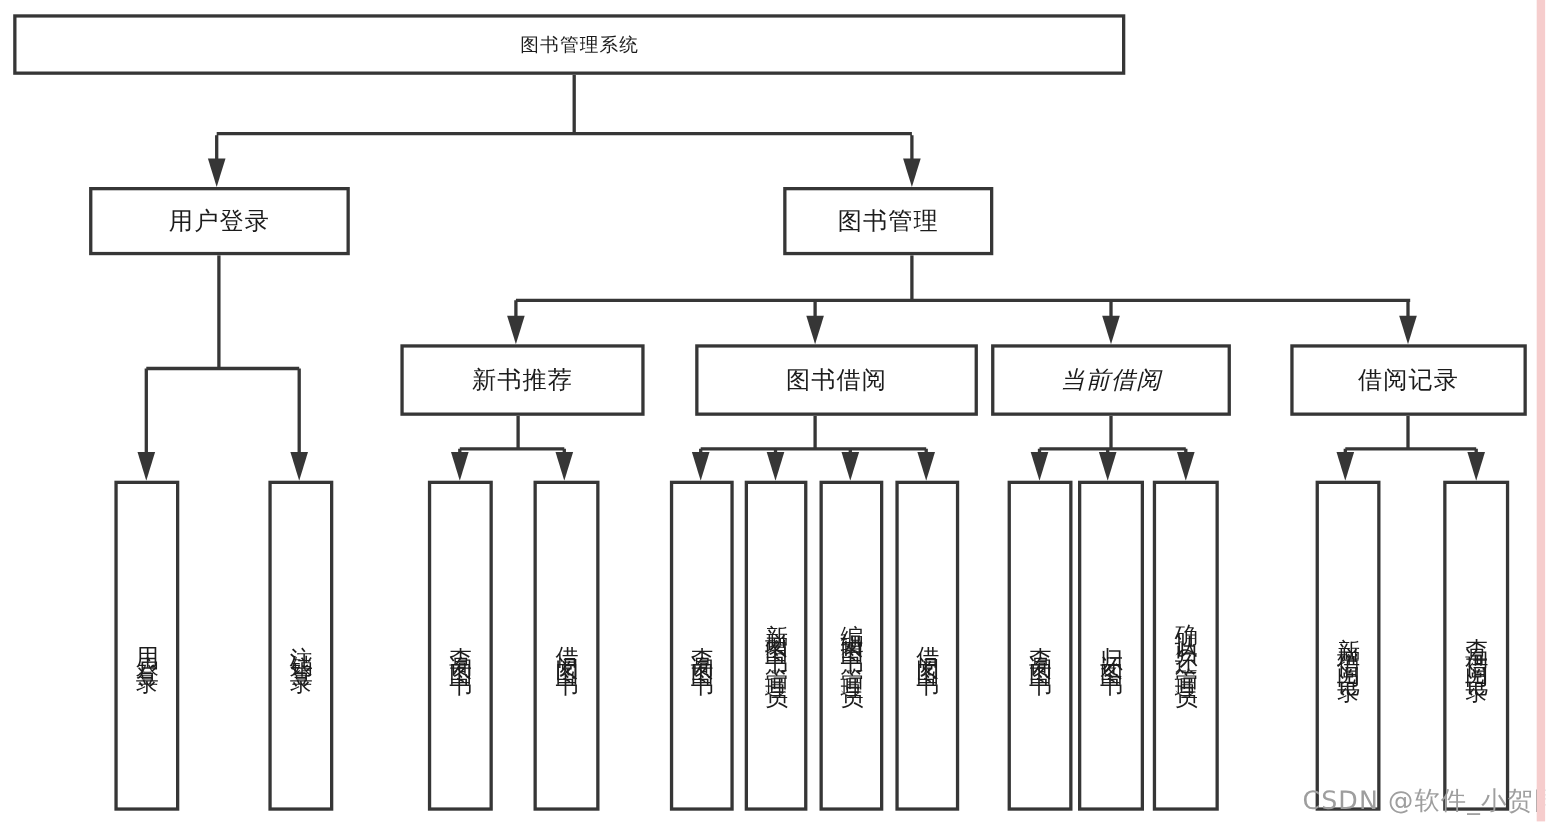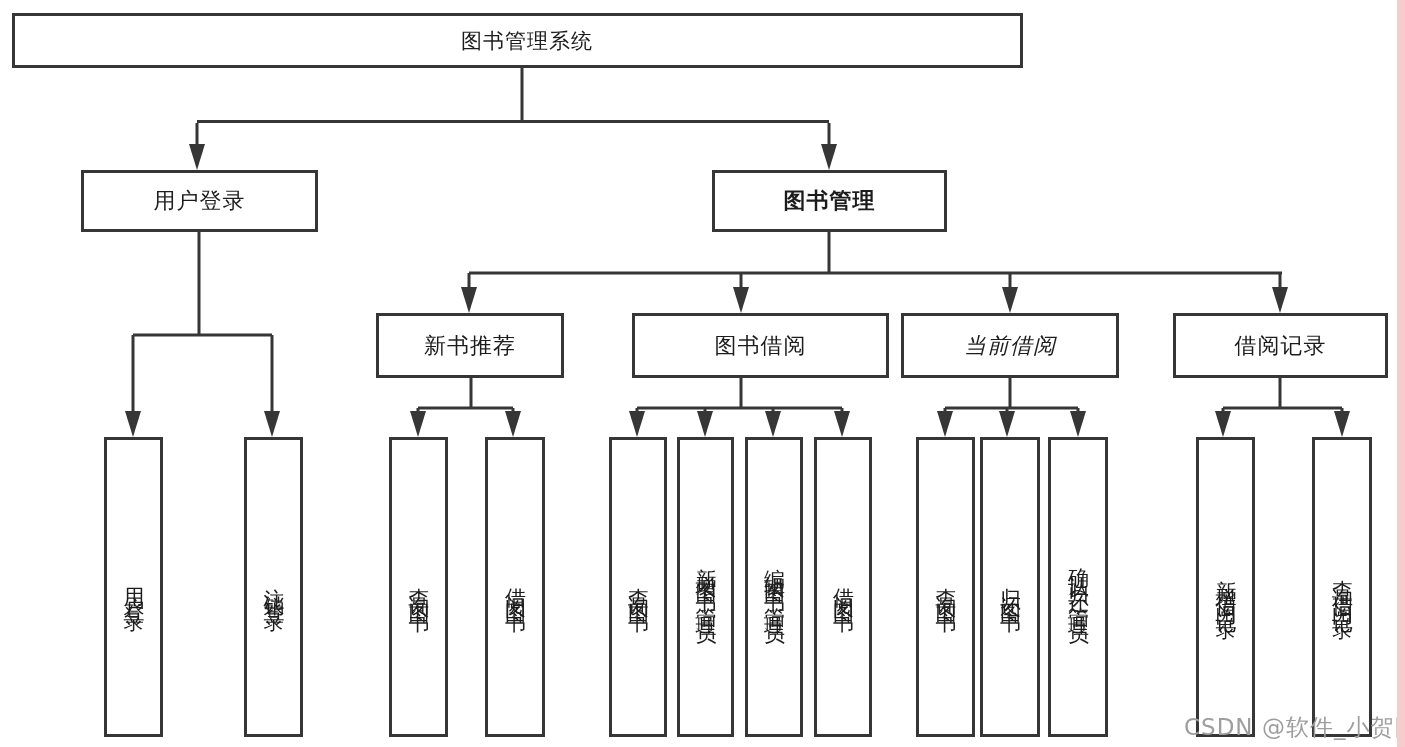--- a/index.html
+++ b/index.html
@@ -28,33 +28,33 @@
     background: #ffffff;
     border: 3px solid #363636;
     color: #1c1c1c;
     display: flex;
     align-items: center;
     justify-content: center;
     text-align: center;
     z-index: 2;
   }
   .h-box { font-size: 22px; letter-spacing: 1px; white-space: nowrap; }
-  .root-box { font-size: 21px; padding-left: 19px; }
+  .root-box { font-size: 17px; padding-left: 19px; }
   .v-box {
     writing-mode: vertical-rl;
     text-orientation: mixed;
     font-size: 21px;
     letter-spacing: 8px;
     line-height: 1;
   }
   
   #node-root        { left: 12px;   top: 13px;  width: 1011px; height: 55px; }
   #node-user-login  { left: 81px;   top: 170px; width: 237px;  height: 62px; }
-  #node-book-mgmt   { left: 712px;  top: 170px; width: 235px;  height: 62px; font-weight: bold; }
-  #node-new-book    { left: 364px;  top: 313px; width: 188px;  height: 65px; margin-left: 12px; }
+  #node-book-mgmt   { left: 712px;  top: 170px; width: 191px;  height: 62px; }
+  #node-new-book    { left: 364px;  top: 313px; width: 222px;  height: 65px; }
   #node-borrowing   { left: 632px;  top: 313px; width: 257px;  height: 65px; }
   #node-current     { left: 901px;  top: 313px; width: 218px;  height: 65px; font-style: italic; }
   #node-records     { left: 1173px; top: 313px; width: 215px;  height: 65px; }
   .leaf { top: 437px; height: 300px; }
   #leaf-ul-login    { left: 104px;  width: 59px; }
   #leaf-ul-logout   { left: 244px;  width: 59px; }
   #leaf-nb-query    { left: 389px;  width: 59px; }
   #leaf-nb-borrow   { left: 485px;  width: 60px; }
   #leaf-bb-query    { left: 609px;  width: 58px; }
   #leaf-bb-add      { left: 677px;  width: 57px; }

